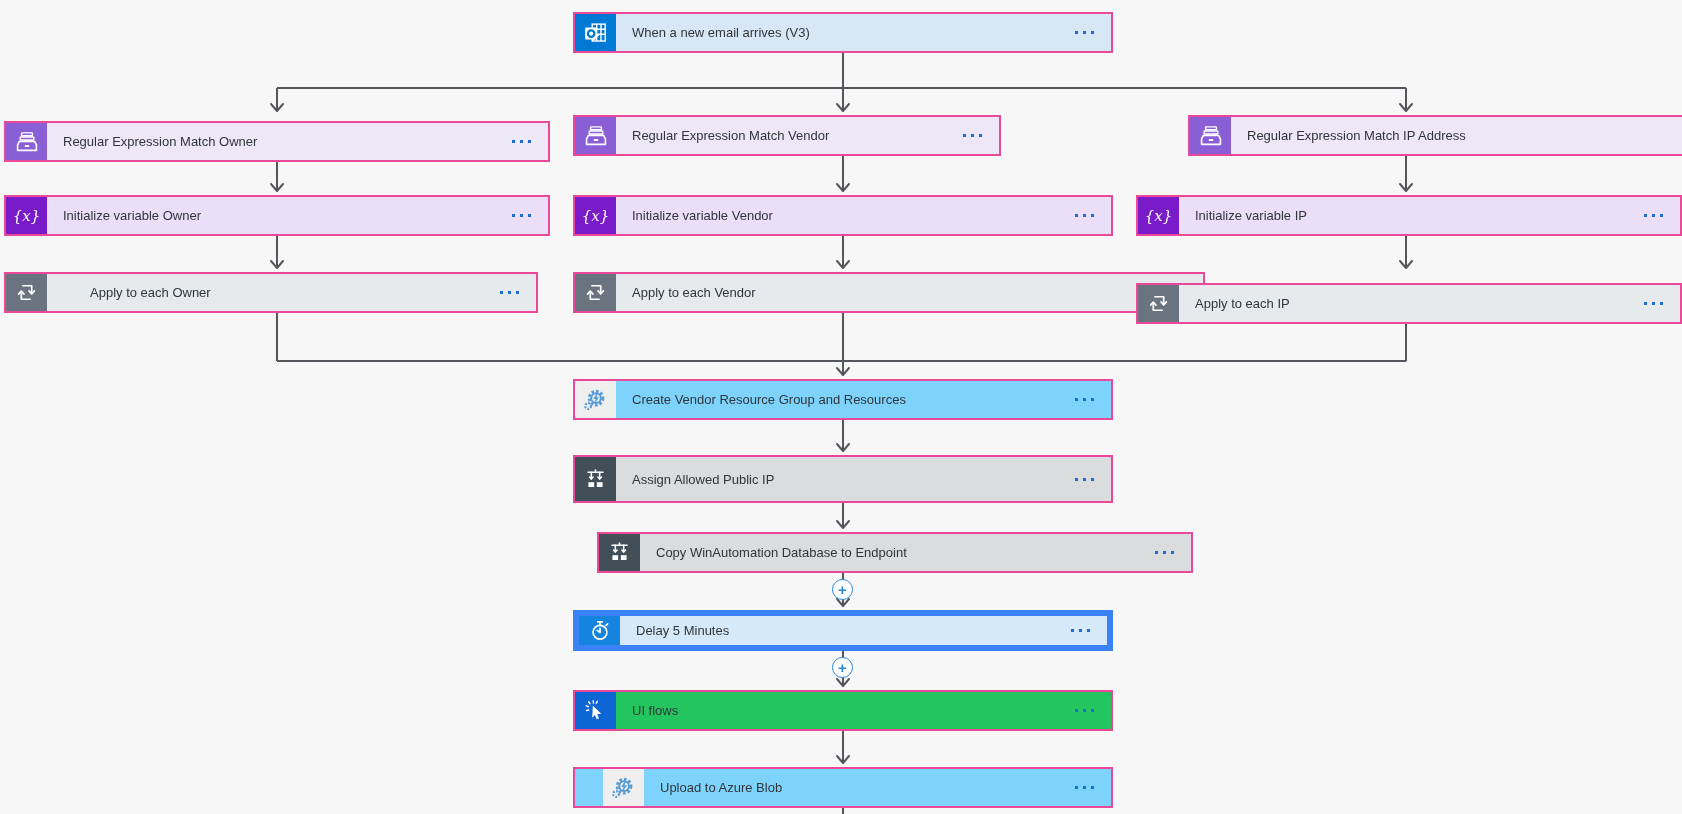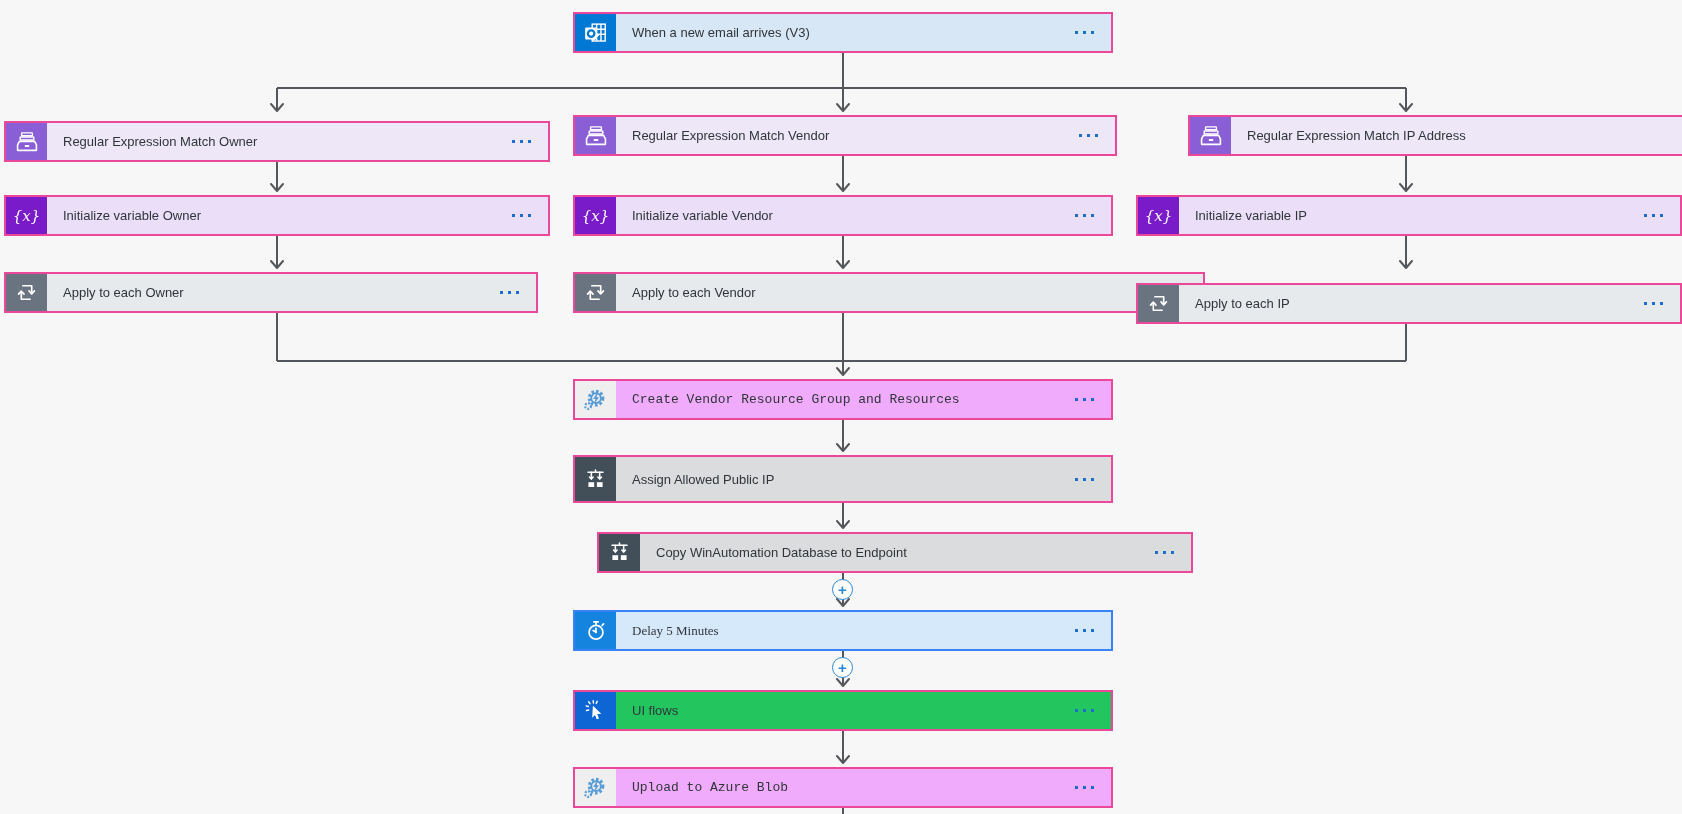--- a/index.html
+++ b/index.html
@@ -1,31 +1,31 @@
 <!DOCTYPE html>
 <html><head>
 <meta charset="utf-8">
 <style>
   html,body{margin:0;padding:0;}
   body{font-family:"Liberation Sans","DejaVu Sans",sans-serif;}
   #canvas{position:relative;width:1682px;height:814px;background:#F7F7F7;overflow:hidden;}
   #wires{position:absolute;left:0;top:0;z-index:0;}
   .node{position:absolute;display:flex;align-items:center;border:2px solid #ec4899;
         box-sizing:border-box;background:#fff;z-index:1;cursor:pointer;}
-  .node.selected{border:2px solid #3b82f6;font-family:Liberation Serif, serif;}
+  .node.selected{border:6px solid #3b82f6;}
   .iconbox{width:41px;align-self:stretch;flex:none;display:flex;align-items:center;justify-content:center;}
   .label{flex:1;padding-left:16px;font-size:13px;color:#30353A;white-space:nowrap;overflow:hidden;}
   .menu{display:flex;gap:5px;padding-right:17px;align-items:center;}
   .menu i{width:3px;height:3px;background:#1B6ED0;display:block;}
   
   .bg-trigger{background:#D7E7F5;}
   .bg-regex{background:#EDE7F8;}
   .bg-var{background:#EBDEF8;}
   .bg-each{background:#E7EAED;}
-  .bg-auto{background:#f0abfc;font-family:Liberation Mono, monospace;}
+  .bg-auto{background:#7dd3fc;}
   .bg-scope{background:#DBDCDE;}
   .bg-delay{background:#D6E9FB;}
   .bg-ui{background:#22c55e;}
   
   .ic-outlook{background:#0078D4;}
   .ic-regex{background:#8A5FD6;}
   .ic-var{background:#7A1BC9;}
   .ic-each{background:#6A7480;}
   .ic-auto{background:#EFEFEF;}
   .ic-scope{background:#424E58;}
@@ -105,21 +105,21 @@
       </svg>
     </span>
     <span class="label">Regular Expression Match Owner</span>
     <span class="menu">
         <i></i>
         <i></i>
         <i></i>
       </span>
   </div>
 
-  <div class="node bg-regex" style="left:573px;top:115px;width:544px;height:41px;">
+  <div class="node bg-regex" style="left:573px;top:115px;width:428px;height:41px;">
     <span class="iconbox ic-regex">
       <svg viewBox="0 0 24 24" width="26" height="26" fill="none" stroke="#fff">
         <rect x="7" y="3.6" width="10" height="2.7" rx="0.5" stroke-width="1.3"></rect>
         <rect x="5.7" y="7.4" width="12.6" height="2.7" rx="0.5" stroke-width="1.3"></rect>
         <path d="M5 11.4 h14 l1.7 3.3 v5 H3.3 v-5 z" stroke-width="1.5" stroke-linejoin="round"></path>
         <rect x="9.8" y="14.8" width="4.4" height="1.7" rx="0.85" fill="#fff" stroke="none"></rect>
       </svg>
     </span>
     <span class="label">Regular Expression Match Vendor</span>
     <span class="menu">
@@ -175,21 +175,21 @@
       <span class="var-glyph">{x}</span>
     </span>
     <span class="label">Initialize variable IP</span>
     <span class="menu">
         <i></i>
         <i></i>
         <i></i>
       </span>
   </div>
 
-  <div class="node bg-each" style="left:4px;top:272px;width:534px;height:41px;">
+  <div class="node bg-each" style="left:4px;top:272px;width:534px;height:41px;gap:27px;">
     <span class="iconbox ic-each">
       <svg viewBox="0 0 24 24" width="25" height="25" fill="none" stroke="#fff" stroke-width="1.6" stroke-linecap="round" stroke-linejoin="round">
         <path d="M8.5 5.5 H17 V12.6"></path>
           <path d="M14.4 10.4 L17 13.3 L19.6 10.4"></path>
         <path d="M15.5 18.5 H7 V11.4"></path>
           <path d="M4.4 13.6 L7 10.7 L9.6 13.6"></path>
       </svg>
     </span>
     <span class="label">Apply to each Owner</span>
     <span class="menu">
@@ -333,21 +333,21 @@
       </svg>
     </span>
     <span class="label">UI flows</span>
     <span class="menu">
         <i></i>
         <i></i>
         <i></i>
       </span>
   </div>
 
-  <div class="node bg-auto" style="left:573px;top:767px;width:540px;height:41px;">
+  <div class="node bg-auto" style="left:573px;top:767px;width:540px;height:41px;padding-left:28px;">
     <span class="iconbox ic-auto">
       <svg viewBox="0 0 24 24" width="27" height="27">
         <circle cx="12.5" cy="10.8" r="6" fill="none" stroke="#5A9CD6" stroke-width="2.8" stroke-dasharray="2.3 1.7"></circle>
         <circle cx="12.5" cy="10.8" r="4.3" fill="none" stroke="#5A9CD6" stroke-width="1.8"></circle>
         <path d="M13.9 5.4 L9.9 11.6 h2.1 L10.9 16 L15.2 9.9 h-2.2 L14.2 5.4 Z" fill="#5A9CD6"></path>
         <circle cx="5.4" cy="17.8" r="2.6" fill="none" stroke="#5A9CD6" stroke-width="2" stroke-dasharray="1.7 1.3"></circle>
       </svg>
     </span>
     <span class="label">Upload to Azure Blob</span>
     <span class="menu">

